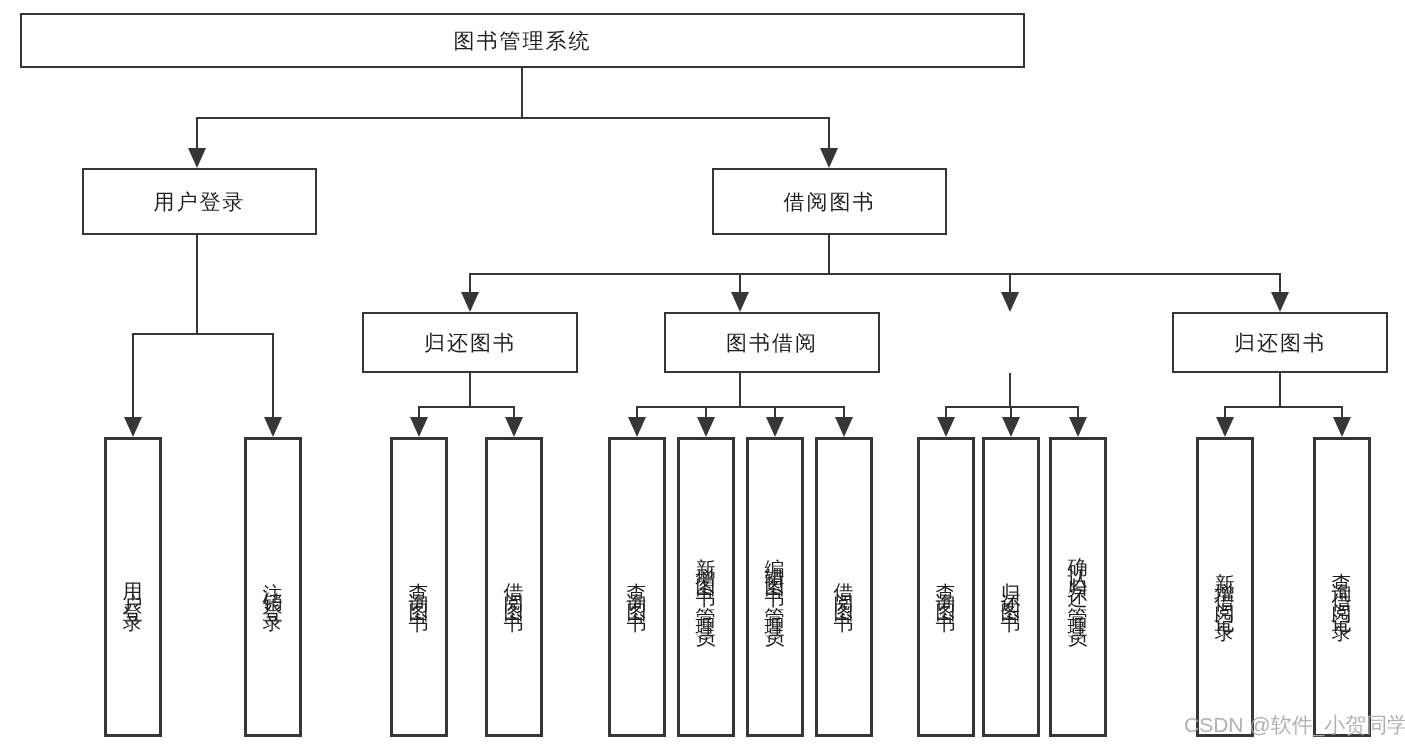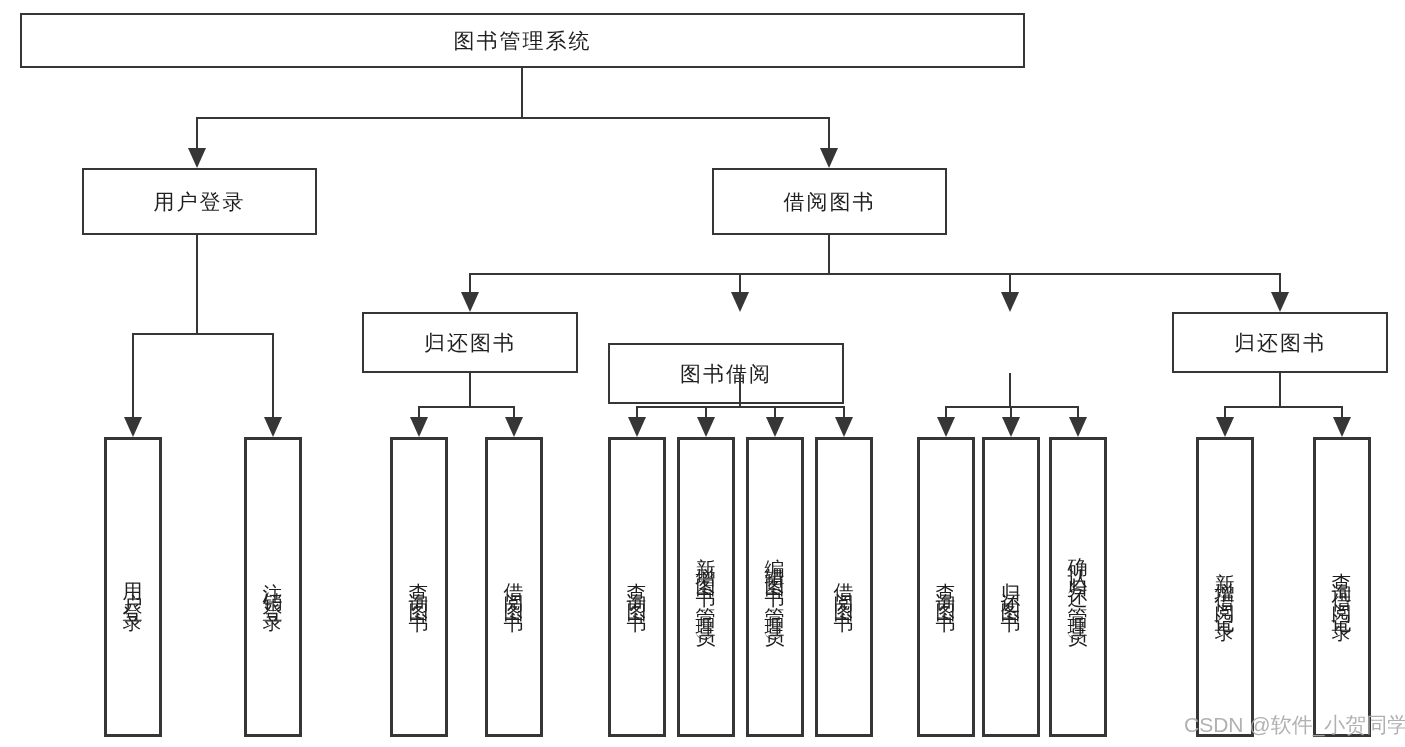--- a/index.html
+++ b/index.html
@@ -69,21 +69,21 @@
 <div class="stage">
 
   <div class="node" style="left:20px;top:13px;width:1005px;height:55px;">图书管理系统</div>
 
   <div class="node" style="left:82px;top:168px;width:235px;height:67px;">用户登录</div>
 
   <div class="node" style="left:712px;top:168px;width:235px;height:67px;">借阅图书</div>
 
   <div class="node" style="left:362px;top:312px;width:216px;height:61px;">归还图书</div>
 
-  <div class="node" style="left:608px;top:312px;width:236px;height:61px;margin-top:31px;">图书借阅</div>
+  <div class="node" style="left:664px;top:312px;width:216px;height:61px;">图书借阅</div>
 
 
   <div class="node" style="left:1172px;top:312px;width:216px;height:61px;">归还图书</div>
 
   <div class="leaf" style="left:104px;">
       <span>用户登录</span>
     </div>
   <div class="leaf" style="left:244px;">
       <span>注销登录</span>
     </div>

